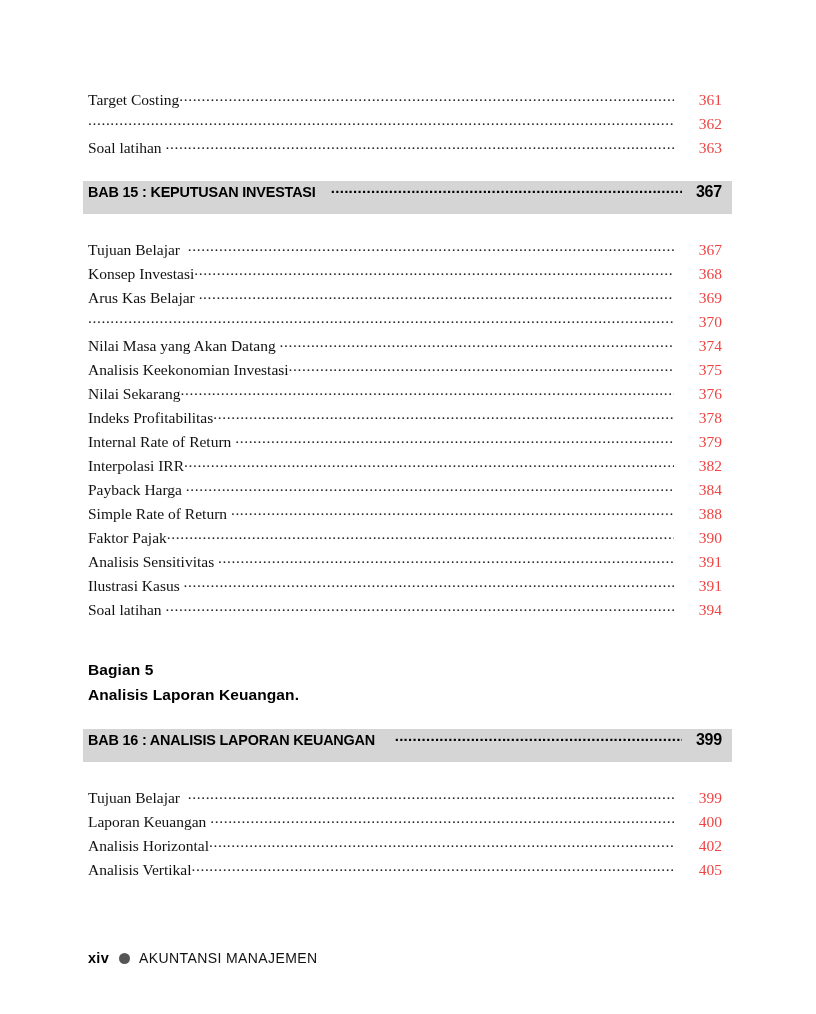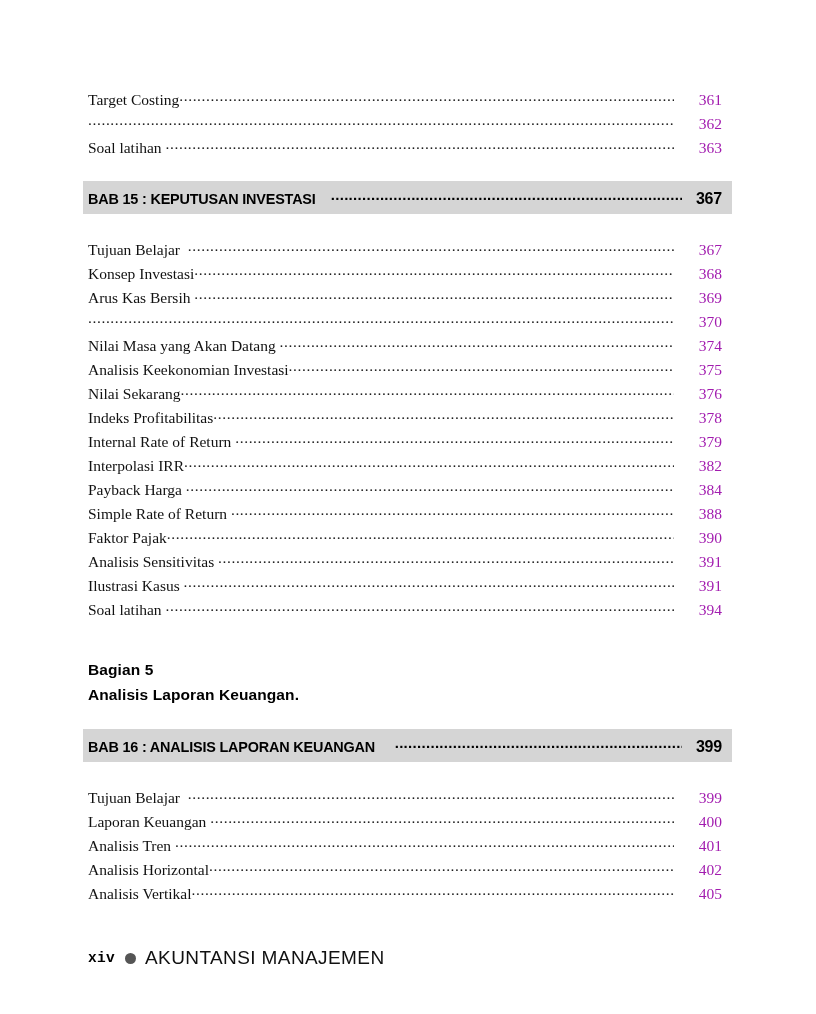--- a/index.html
+++ b/index.html
@@ -61,32 +61,31 @@
     color: #1a1a1a;
     position: absolute;
     left: 0;
     bottom: 0;
     white-space: nowrap;
   }
   .toc-page {
     flex: 0 0 44px;
     text-align: right;
     font-size: 15.5px;
-    color: #a21caf;
+    color: #ef4444;
   }
 
   
   .bab-bar {
     position: absolute;
     left: 83px;
     width: 649px;
     height: 33px;
     background: #d5d5d5;
     display: flex;
-    align-items: center;
   }
   .bab-inner {
     display: flex;
     align-items: baseline;
     width: 100%;
     padding: 0 10px 0 5px;
     box-sizing: border-box;
     font-family: "Liberation Sans", sans-serif;
     font-weight: bold;
     font-size: 15.5px;
@@ -141,37 +140,37 @@
   
   .footer {
     position: absolute;
     left: 88px;
     top: 948px;
     display: flex;
     align-items: center;
     height: 20px;
   }
   .footer-folio {
-    font-family: Liberation Mono, monospace;
+    font-family: Liberation Sans, sans-serif;
     font-weight: bold;
     font-size: 14.5px;
     color: #000000;
     letter-spacing: 0.3px;
   }
   .footer-dot {
     width: 11px;
     height: 11px;
     border-radius: 50%;
     background: #555555;
     margin: 0 9px 0 10px;
     flex: 0 0 auto;
   }
   .footer-label {
     font-family: "Liberation Sans", sans-serif;
-    font-size: 19px;
+    font-size: 14px;
     letter-spacing: 0.4px;
     color: #111111;
   }
 </style>
 </head>
 <body>
 
 <div class="page">
 
   <div class="toc-group" id="group-top" style="top:88px;">
@@ -204,21 +203,21 @@
         <span class="toc-title">Tujuan Belajar  </span>
         <span class="toc-dots"></span>
         <span class="toc-page">367</span>
       </div>
       <div class="toc-row">
         <span class="toc-title">Konsep Investasi</span>
         <span class="toc-dots"></span>
         <span class="toc-page">368</span>
       </div>
       <div class="toc-row">
-        <span class="toc-title">Arus Kas Bersih </span>
+        <span class="toc-title">Arus Kas Belajar </span>
         <span class="toc-dots"></span>
         <span class="toc-page">369</span>
       </div>
       <div class="toc-row">
         <span class="toc-dots"></span>
         <span class="toc-page">370</span>
       </div>
       <div class="toc-row">
         <span class="toc-title">Nilai Masa yang Akan Datang </span>
         <span class="toc-dots"></span>
@@ -299,25 +298,20 @@
         <span class="toc-title">Tujuan Belajar  </span>
         <span class="toc-dots"></span>
         <span class="toc-page">399</span>
       </div>
       <div class="toc-row">
         <span class="toc-title">Laporan Keuangan </span>
         <span class="toc-dots"></span>
         <span class="toc-page">400</span>
       </div>
       <div class="toc-row">
-        <span class="toc-title">Analisis Tren </span>
-        <span class="toc-dots"></span>
-        <span class="toc-page">401</span>
-      </div>
-      <div class="toc-row">
         <span class="toc-title">Analisis Horizontal</span>
         <span class="toc-dots"></span>
         <span class="toc-page">402</span>
       </div>
       <div class="toc-row">
         <span class="toc-title">Analisis Vertikal</span>
         <span class="toc-dots"></span>
         <span class="toc-page">405</span>
       </div>
     </div>

